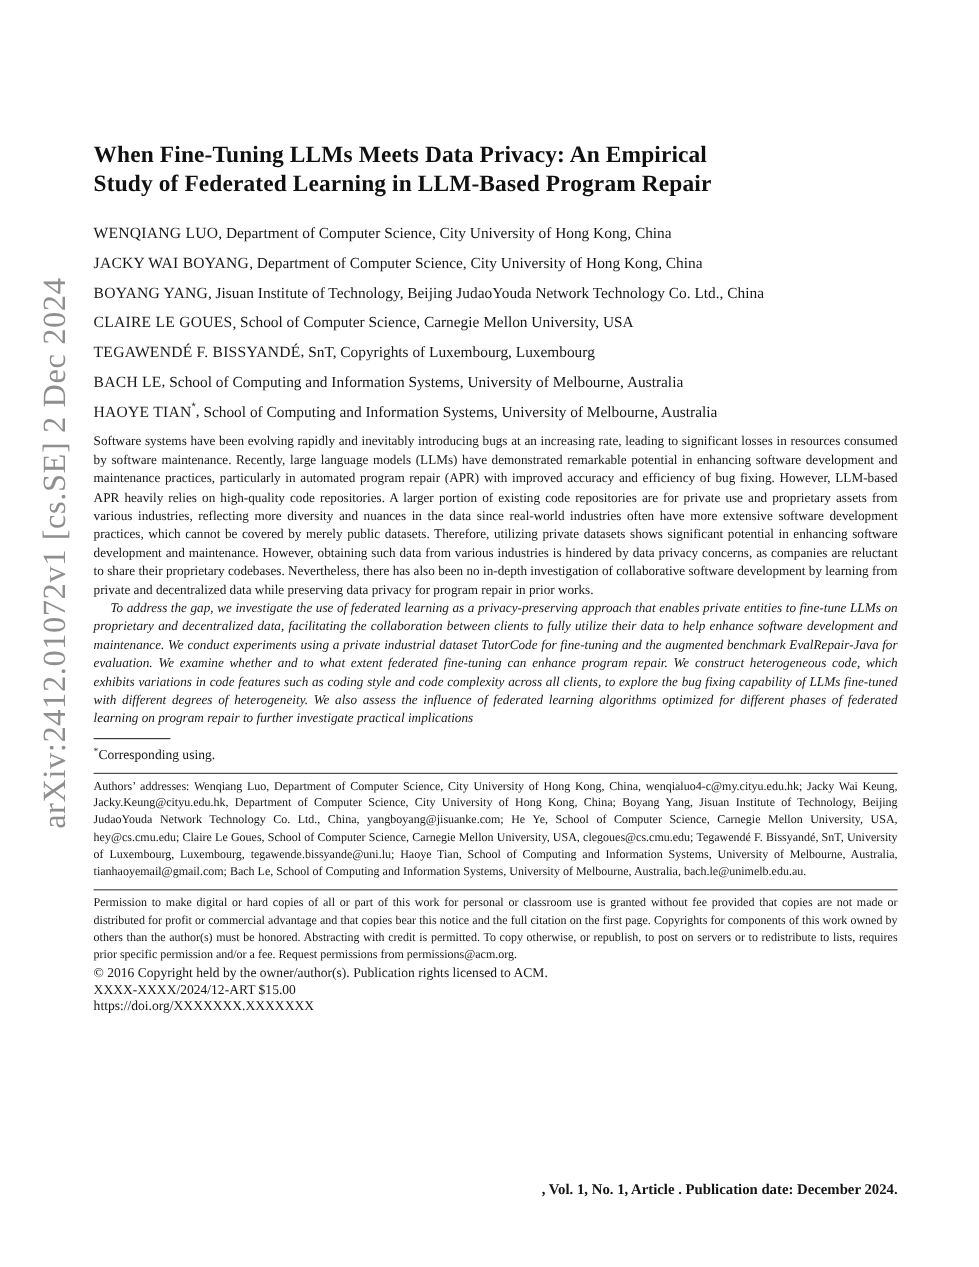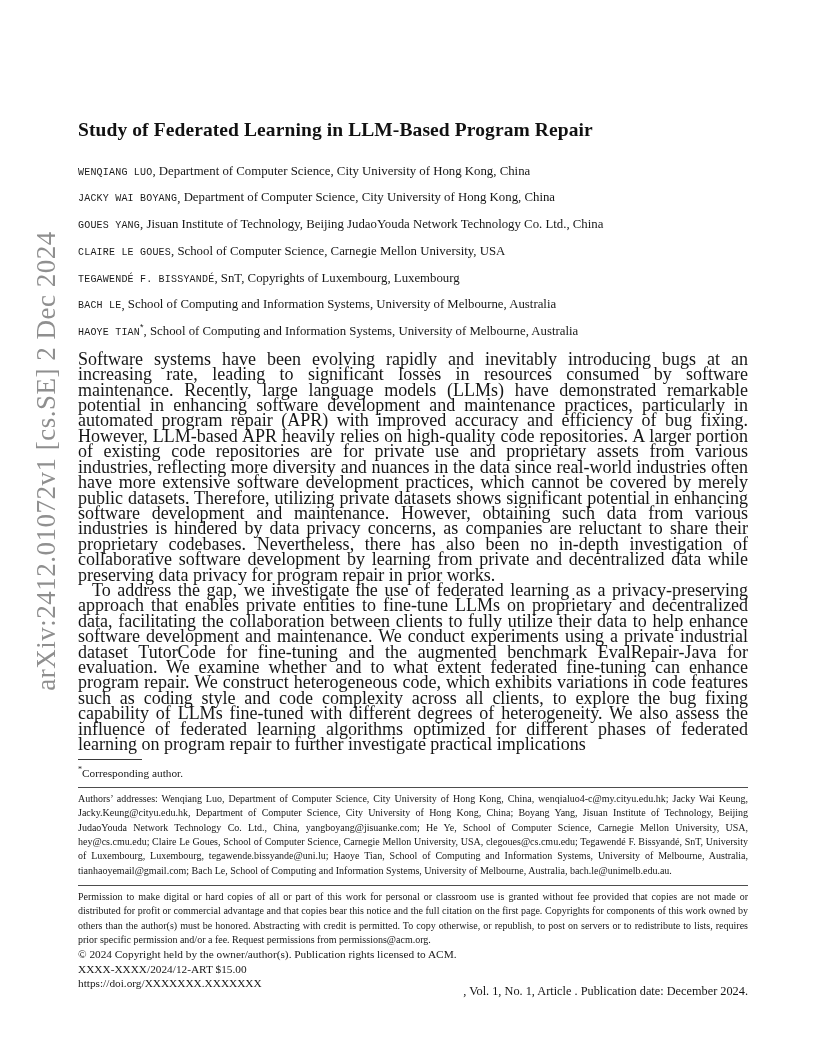--- a/index.html
+++ b/index.html
@@ -31,35 +31,35 @@
   .title {
     font-size: 19.5px;
     font-weight: bold;
     line-height: 23.5px;
     color: #111111;
     letter-spacing: 0.1px;
   }
   .authors { margin-top: 15px; }
   .author-row { font-size: 12.8px; line-height: 20.5px; white-space: nowrap; }
   .author-name {
-    font-family: Liberation Mono, monospace;
-    font-size: 10px;
+    font-family: Liberation Serif, serif;
+    font-size: 13px;
     letter-spacing: 0.2px;
     color: #1a1a1a;
   }
   .author-marker { font-size: 9px; font-family: "Liberation Sans", sans-serif; }
   .author-affil::before { content: ", "; }
   .abstract { margin-top: 8px; }
   .abstract p {
     margin: 0;
-    font-size: 18px;
+    font-size: 11px;
     line-height: 15.4px;
     text-align: justify;
   }
-  .abstract p.indent { text-indent: 14px; }
+  .abstract p.indent { text-indent: 14px; font-style: italic; }
   .fnrule-short {
     width: 64px;
     border: 0;
     border-top: 1.3px solid #3a3a3a;
     margin: 7px 0 3px 0;
   }
   .fn-line { font-size: 11.3px; line-height: 14px; }
   .fn-line sup { font-size: 8px; }
   .fnrule-full {
     border: 0;
@@ -73,44 +73,46 @@
     text-align: justify;
   }
   .fn-small { font-size: 11.3px; line-height: 14.4px; }
   .doi { color: #161616; text-decoration: none; margin-top: 16px; }
   .page-footer {
     position: absolute;
     top: 984px;
     right: 68px;
     font-size: 12.3px;
     color: #141414;
+    font-weight: bold;
   }
 </style>
 </head>
 <body>
 
 <div class="page">
 
   <div class="arxiv-banner">arXiv:2412.01072v1 [cs.SE] 2 Dec 2024</div>
 
   <div class="content">
 
     <div class="title">
+      <div>When Fine-Tuning LLMs Meets Data Privacy: An Empirical</div>
       <div>Study of Federated Learning in LLM-Based Program Repair</div>
     </div>
 
     <div class="authors">
       <div class="author-row">
         <span class="author-name">WENQIANG LUO</span><sup class="author-marker"></sup><span class="author-affil">Department of Computer Science, City University of Hong Kong, China</span>
       </div>
       <div class="author-row">
         <span class="author-name">JACKY WAI BOYANG</span><sup class="author-marker"></sup><span class="author-affil">Department of Computer Science, City University of Hong Kong, China</span>
       </div>
       <div class="author-row">
-        <span class="author-name">GOUES YANG</span><sup class="author-marker"></sup><span class="author-affil">Jisuan Institute of Technology, Beijing JudaoYouda Network Technology Co. Ltd., China</span>
+        <span class="author-name">BOYANG YANG</span><sup class="author-marker"></sup><span class="author-affil">Jisuan Institute of Technology, Beijing JudaoYouda Network Technology Co. Ltd., China</span>
       </div>
       <div class="author-row">
         <span class="author-name">CLAIRE LE GOUES</span><sup class="author-marker"></sup><span class="author-affil">School of Computer Science, Carnegie Mellon University, USA</span>
       </div>
       <div class="author-row">
         <span class="author-name">TEGAWENDÉ F. BISSYANDÉ</span><sup class="author-marker"></sup><span class="author-affil">SnT, Copyrights of Luxembourg, Luxembourg</span>
       </div>
       <div class="author-row">
         <span class="author-name">BACH LE</span><sup class="author-marker"></sup><span class="author-affil">School of Computing and Information Systems, University of Melbourne, Australia</span>
       </div>
@@ -119,31 +121,31 @@
       </div>
     </div>
 
     <div class="abstract">
       <p>Software systems have been evolving rapidly and inevitably introducing bugs at an increasing rate, leading to significant losses in resources consumed by software maintenance. Recently, large language models (LLMs) have demonstrated remarkable potential in enhancing software development and maintenance practices, particularly in automated program repair (APR) with improved accuracy and efficiency of bug fixing. However, LLM-based APR heavily relies on high-quality code repositories. A larger portion of existing code repositories are for private use and proprietary assets from various industries, reflecting more diversity and nuances in the data since real-world industries often have more extensive software development practices, which cannot be covered by merely public datasets. Therefore, utilizing private datasets shows significant potential in enhancing software development and maintenance. However, obtaining such data from various industries is hindered by data privacy concerns, as companies are reluctant to share their proprietary codebases. Nevertheless, there has also been no in-depth investigation of collaborative software development by learning from private and decentralized data while preserving data privacy for program repair in prior works.</p>
       <p class="indent">To address the gap, we investigate the use of federated learning as a privacy-preserving approach that enables private entities to fine-tune LLMs on proprietary and decentralized data, facilitating the collaboration between clients to fully utilize their data to help enhance software development and maintenance. We conduct experiments using a private industrial dataset TutorCode for fine-tuning and the augmented benchmark EvalRepair-Java for evaluation. We examine whether and to what extent federated fine-tuning can enhance program repair. We construct heterogeneous code, which exhibits variations in code features such as coding style and code complexity across all clients, to explore the bug fixing capability of LLMs fine-tuned with different degrees of heterogeneity. We also assess the influence of federated learning algorithms optimized for different phases of federated learning on program repair to further investigate practical implications</p>
     </div>
 
     <hr class="fnrule-short">
 
-    <div class="fn-line"><sup>*</sup><span>Corresponding author.</span></div>
+    <div class="fn-line"><sup>*</sup><span>Corresponding using.</span></div>
 
     <hr class="fnrule-full">
 
     <p class="fn-para">Authors’ addresses: Wenqiang Luo, Department of Computer Science, City University of Hong Kong, China, wenqialuo4-c@my.cityu.edu.hk; Jacky Wai Keung, Jacky.Keung@cityu.edu.hk, Department of Computer Science, City University of Hong Kong, China; Boyang Yang, Jisuan Institute of Technology, Beijing JudaoYouda Network Technology Co. Ltd., China, yangboyang@jisuanke.com; He Ye, School of Computer Science, Carnegie Mellon University, USA, hey@cs.cmu.edu; Claire Le Goues, School of Computer Science, Carnegie Mellon University, USA, clegoues@cs.cmu.edu; Tegawendé F. Bissyandé, SnT, University of Luxembourg, Luxembourg, tegawende.bissyande@uni.lu; Haoye Tian, School of Computing and Information Systems, University of Melbourne, Australia, tianhaoyemail@gmail.com; Bach Le, School of Computing and Information Systems, University of Melbourne, Australia, bach.le@unimelb.edu.au.</p>
 
     <hr class="fnrule-full">
 
     <p class="fn-para">Permission to make digital or hard copies of all or part of this work for personal or classroom use is granted without fee provided that copies are not made or distributed for profit or commercial advantage and that copies bear this notice and the full citation on the first page. Copyrights for components of this work owned by others than the author(s) must be honored. Abstracting with credit is permitted. To copy otherwise, or republish, to post on servers or to redistribute to lists, requires prior specific permission and/or a fee. Request permissions from permissions@acm.org.</p>
 
-    <div class="fn-small">© 2024 Copyright held by the owner/author(s). Publication rights licensed to ACM.</div>
+    <div class="fn-small">© 2016 Copyright held by the owner/author(s). Publication rights licensed to ACM.</div>
     <div class="fn-small">XXXX-XXXX/2024/12-ART $15.00</div>
     <div class="fn-small"><a href="#" class="doi">https://doi.org/XXXXXXX.XXXXXXX</a></div>
 
   </div>
 
   <div class="page-footer">, Vol. 1, No. 1, Article . Publication date: December 2024.</div>
 
 </div>
 
 </body></html>

